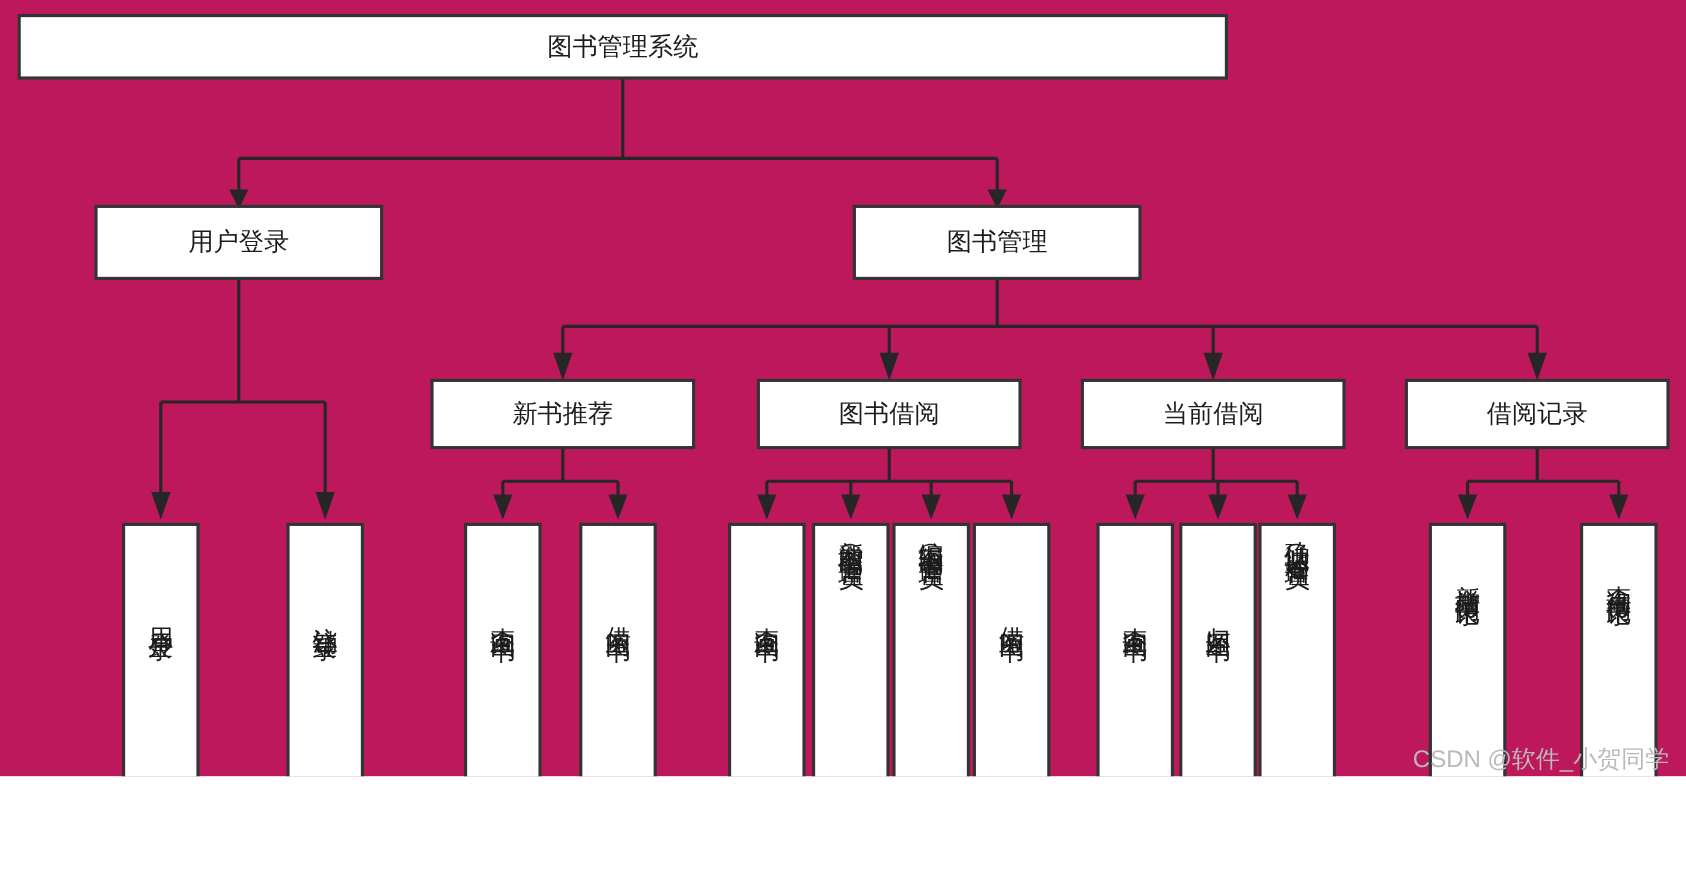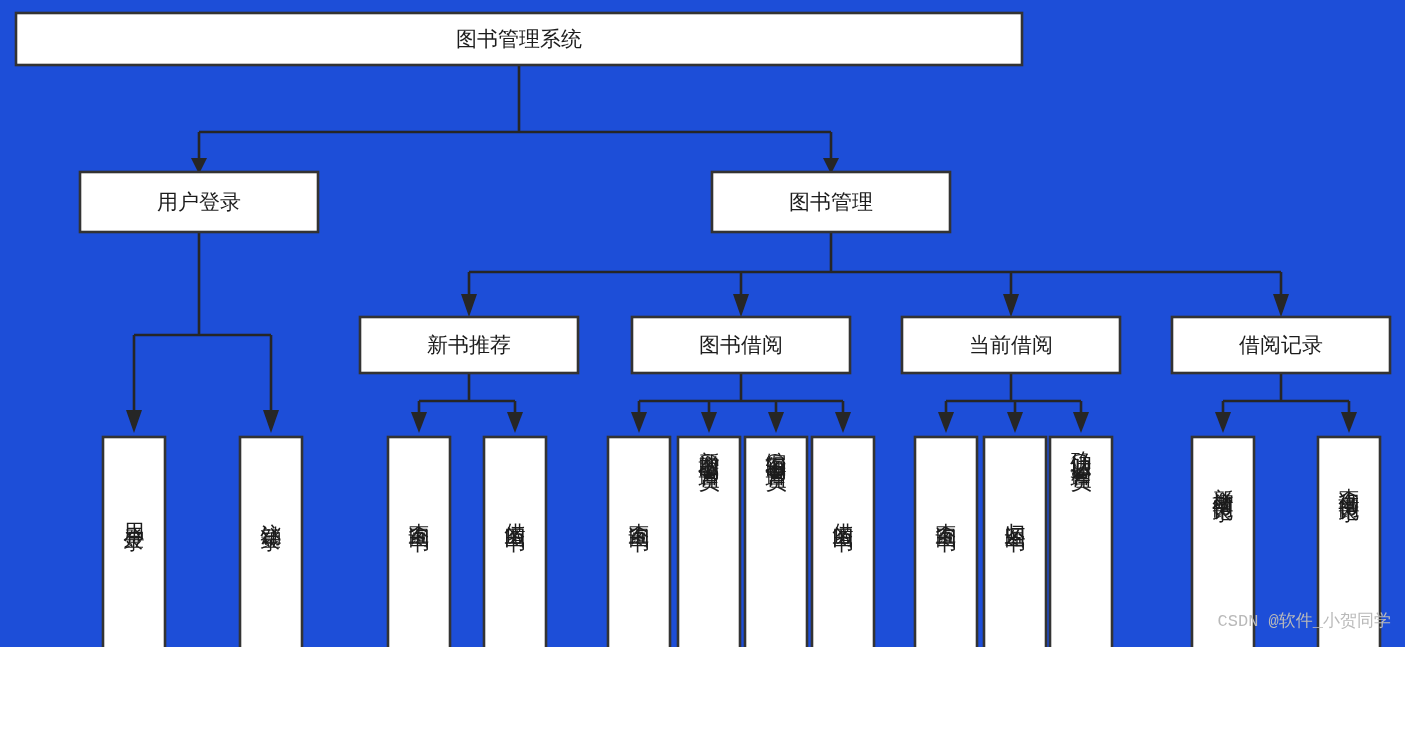--- a/index.html
+++ b/index.html
@@ -8,21 +8,21 @@
     padding: 0;
     background: #ffffff;
   }
   body {
     font-family: "DejaVu Sans", "Liberation Sans", sans-serif;
   }
   #diagram-root {
     position: relative;
     width: 1405px;
     height: 647px;
-    background: #1d4ed8;
+    background: #be185d;
     overflow: hidden;
   }
   svg#flow-svg {
     position: absolute;
     top: 0;
     left: 0;
     width: 1405px;
     height: 747px;
     display: block;
   }
@@ -53,23 +53,23 @@
     font-size: 21px;
     fill: #1c1c1c;
     text-anchor: middle;
     writing-mode: vertical-rl;
     glyph-orientation-vertical: 0;
     letter-spacing: 3px;
   }
   .watermark-text {
     position: absolute;
     right: 14px;
-    bottom: 15px;
-    font-family: Liberation Mono, monospace;
-    font-size: 17px;
+    bottom: 1px;
+    font-family: Liberation Sans, sans-serif;
+    font-size: 20px;
     color: #b9b9b9;
     white-space: nowrap;
     user-select: none;
     pointer-events: none;
   }
 </style>
 </head>
 <body>
 
 <div id="diagram-root">

